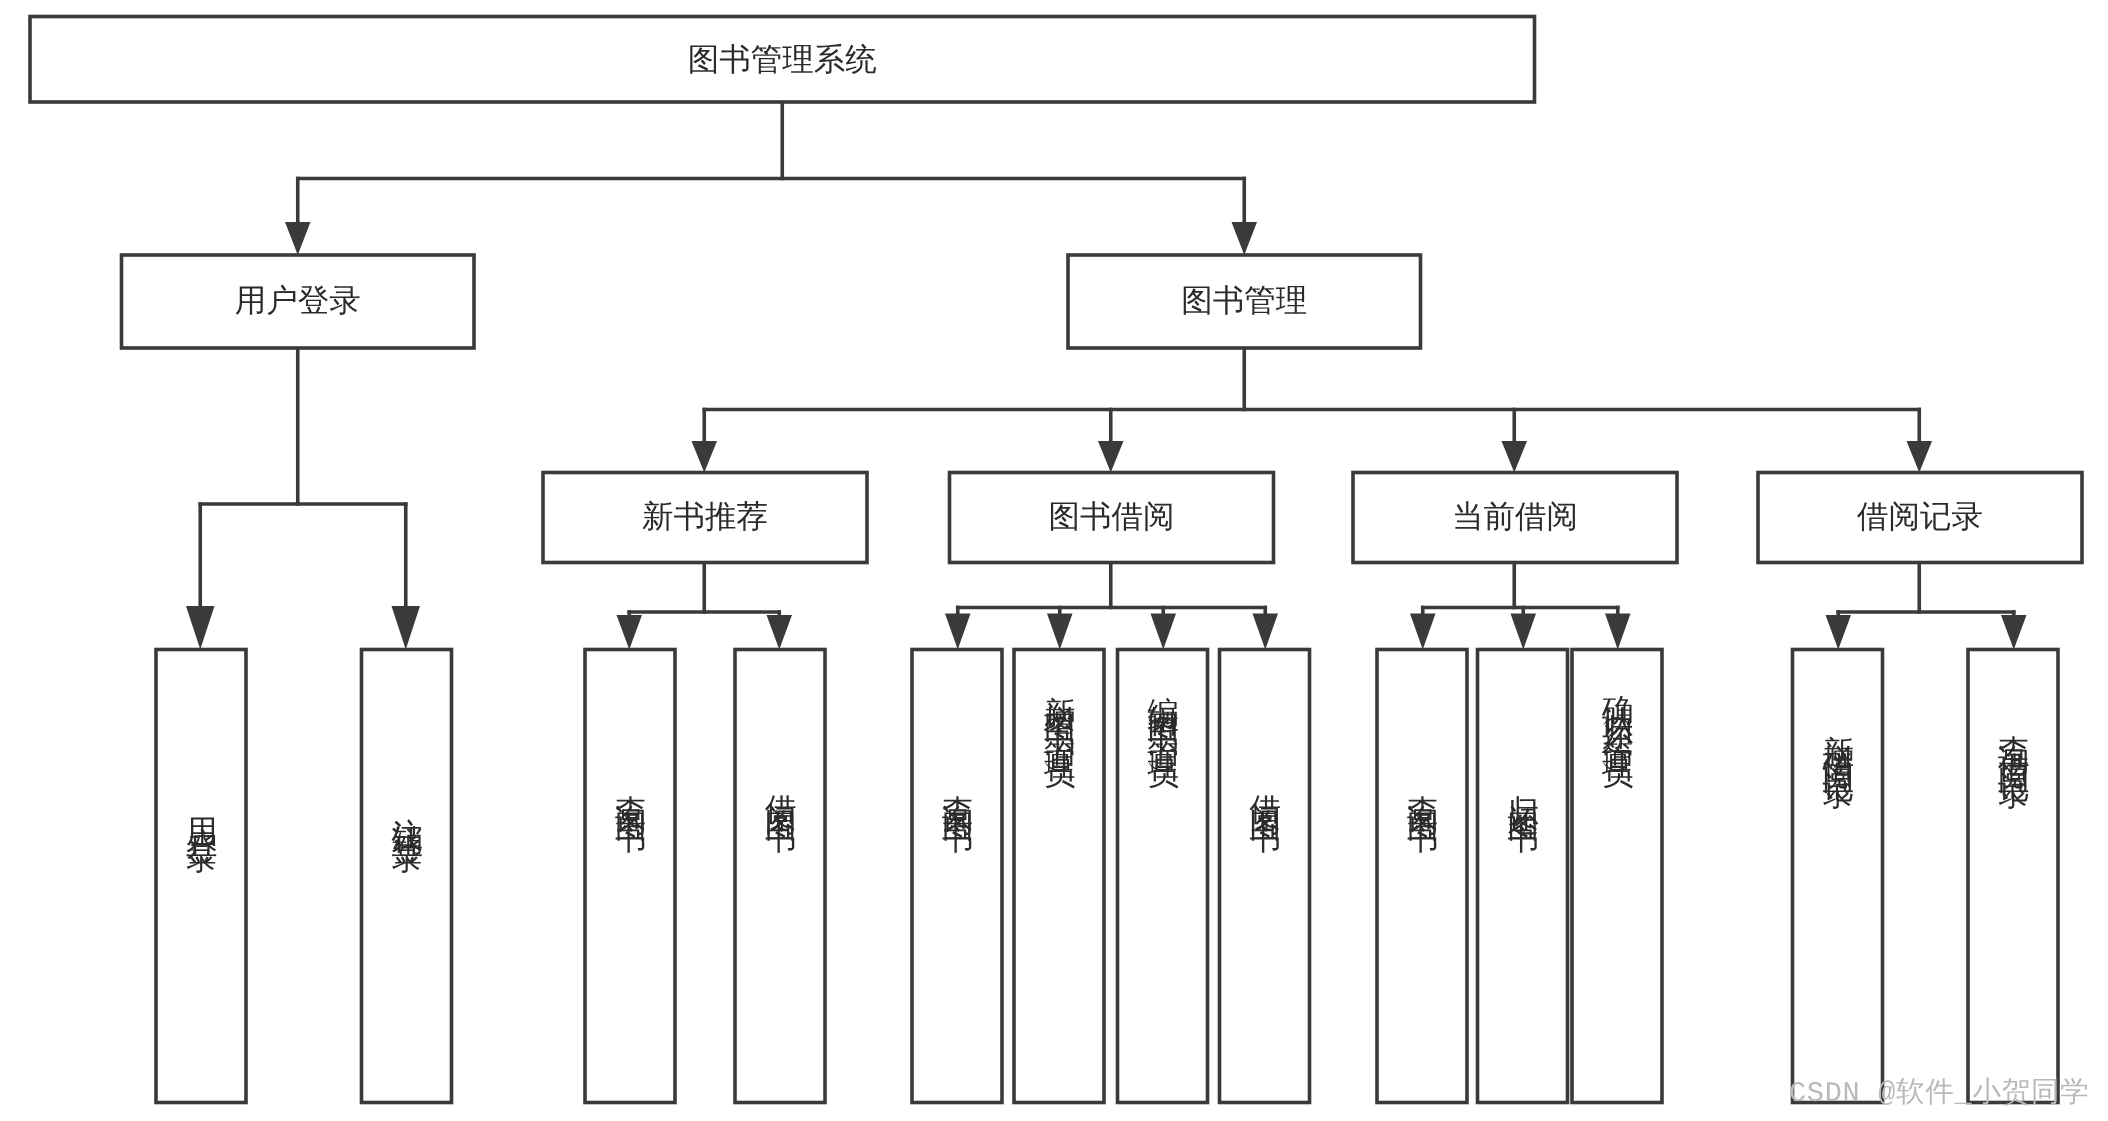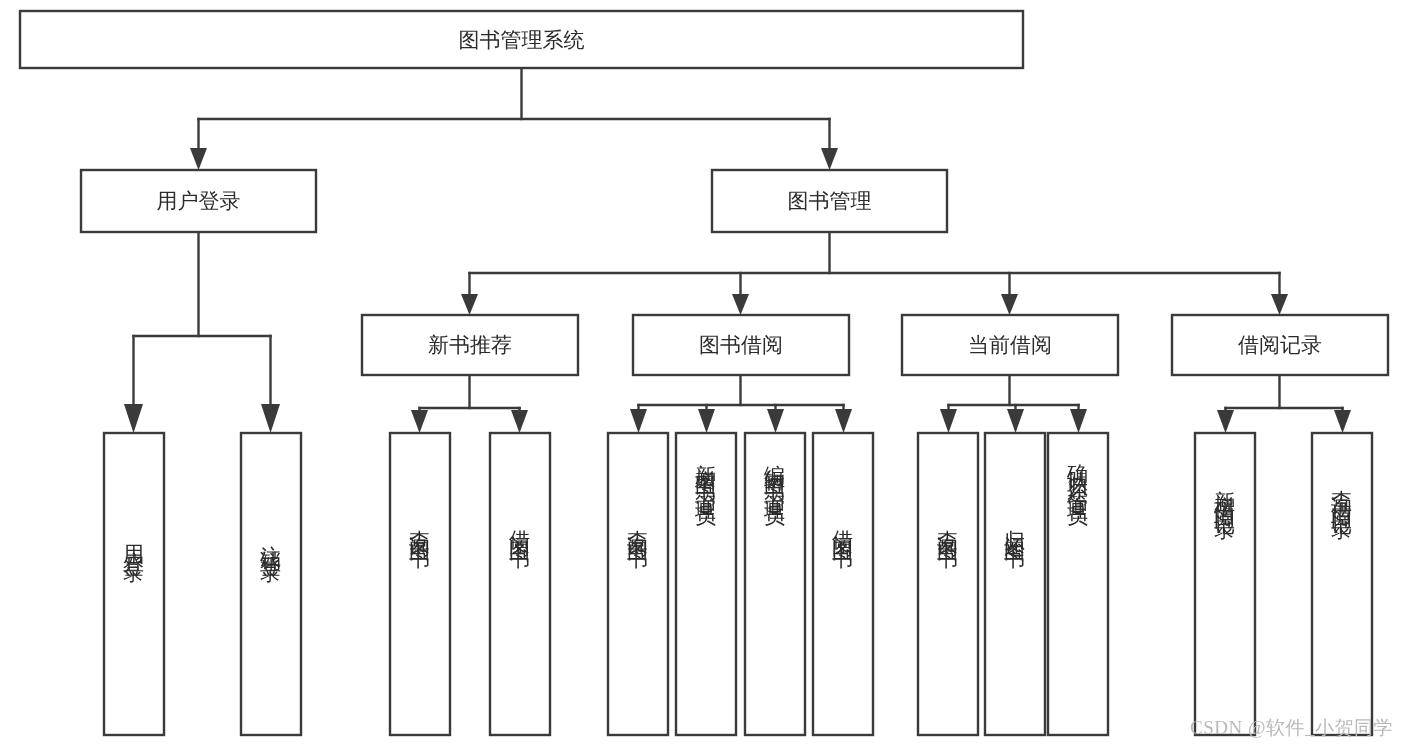--- a/index.html
+++ b/index.html
@@ -44,21 +44,21 @@
     stroke-linecap: square;
   }
   .arrow-head {
     fill: #3a3a3a;
     stroke: none;
   }
   .watermark {
     position: absolute;
     right: 12px;
     bottom: 6px;
-    font-family: Liberation Serif, serif;
+    font-family: Liberation Mono, monospace;
     font-size: 19px;
     color: #b9b9b9;
     white-space: nowrap;
     letter-spacing: 0.5px;
     pointer-events: none;
   }
 </style>
 </head>
 <body>
 

